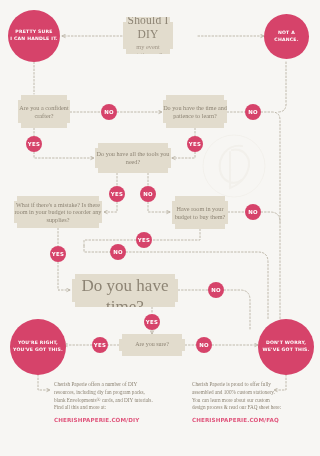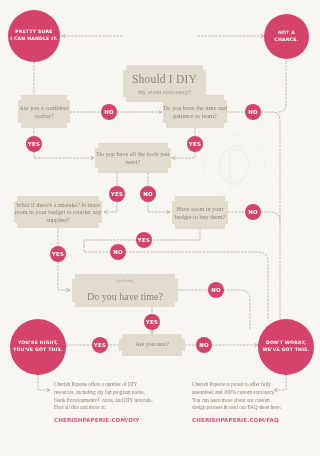--- a/index.html
+++ b/index.html
@@ -36,32 +36,32 @@
       100% calc(100% - 5px), calc(100% - 3px) calc(100% - 5px), calc(100% - 3px) 100%,
       3px 100%, 3px calc(100% - 5px), 0 calc(100% - 5px));
     clip-path:polygon(
       0 5px, 3px 5px, 3px 0, calc(100% - 3px) 0, calc(100% - 3px) 5px, 100% 5px,
       100% calc(100% - 5px), calc(100% - 3px) calc(100% - 5px), calc(100% - 3px) 100%,
       3px 100%, 3px calc(100% - 5px), 0 calc(100% - 5px));
   }
   .box .main{font-size:6.2px;}
 
   
-  #node-title{left:123px;top:17px;width:83px;height:37px;margin-top:48px;}
+  #node-title{left:123px;top:17px;width:50px;height:37px;}
   #node-title .t1{font-size:11.5px;color:#8d8474;letter-spacing:.2px;}
   #node-title .t2{font-size:6.4px;color:#a2988a;margin-top:2px;}
 
   #node-crafter{left:18px;top:95px;width:52px;height:33px;}
   #node-learn{left:163px;top:95px;width:64px;height:33px;}
   #node-tools{left:95px;top:143px;width:76px;height:30px;}
   #node-mistake{left:14px;top:196px;width:88px;height:32px;}
   #node-buy{left:172px;top:196px;width:56px;height:33px;}
   #node-time{left:72px;top:274px;width:106px;height:33px;}
   #node-time .t1{font-size:4.3px;color:#a99f8d;}
-  #node-time .t2{font-size:10px;color:#8d8474;margin-top:7px;}
+  #node-time .t2{font-size:17px;color:#8d8474;margin-top:7px;}
   #node-sure{left:119px;top:334px;width:66px;height:22px;}
   #node-sure .main{font-size:6px;}
 
   
   .pill{
     position:absolute;
     background:#d6436a;
     border-radius:50%;
     color:#fff;
     font-family:"DejaVu Sans", sans-serif;

